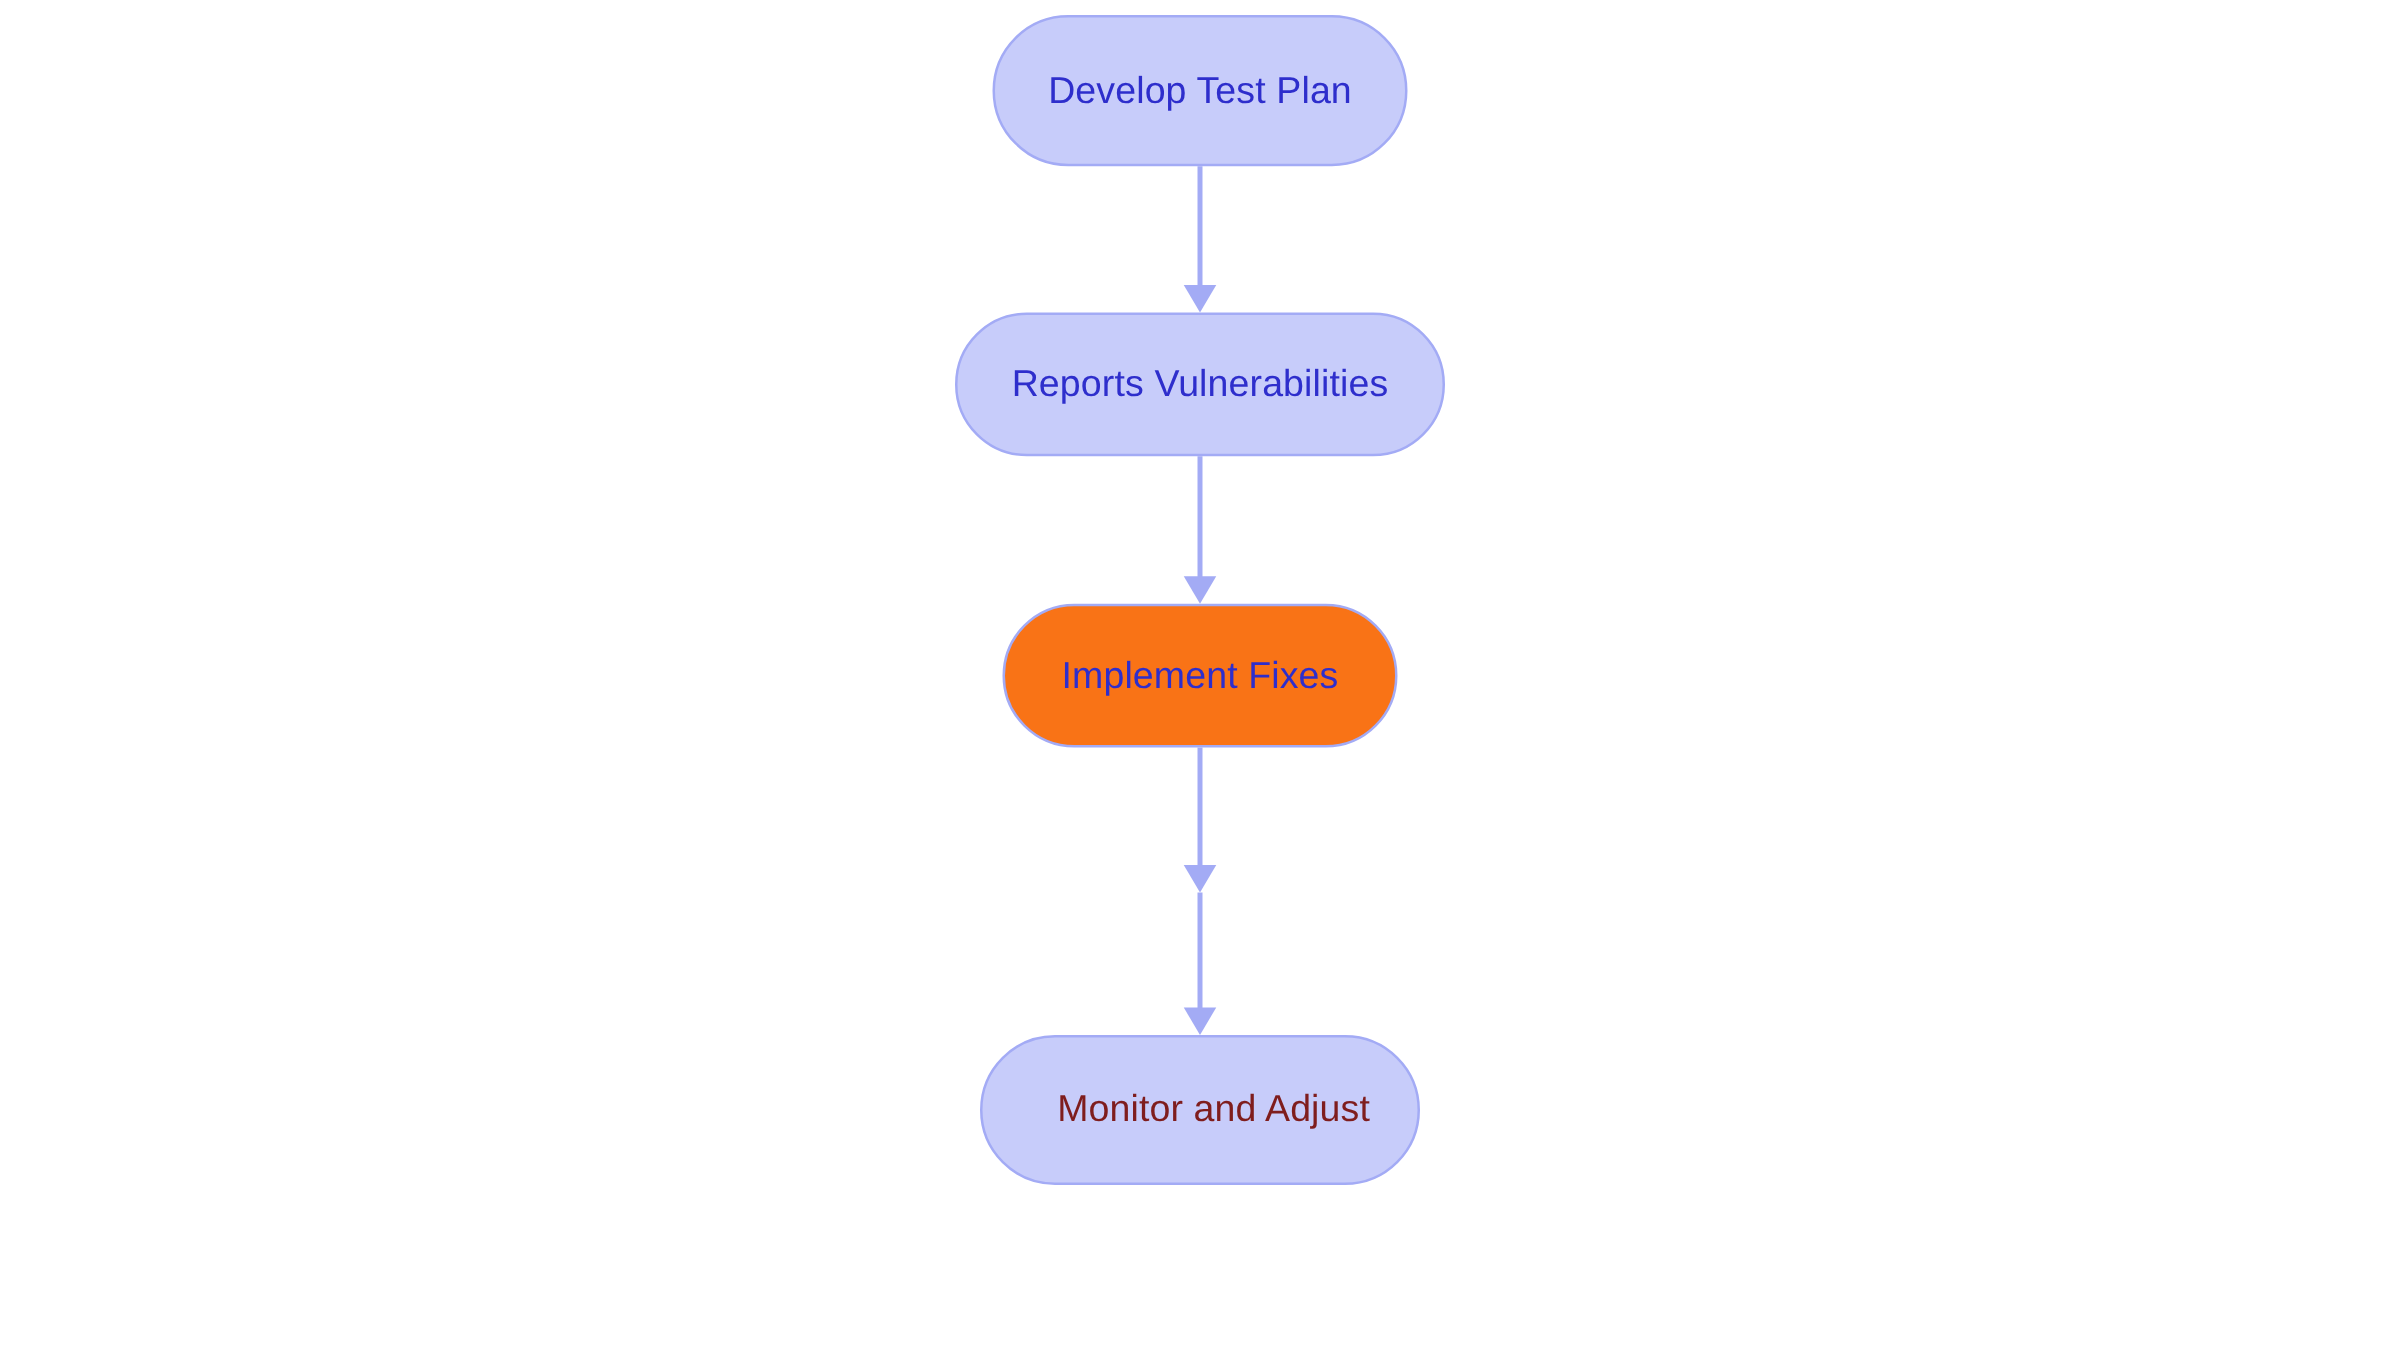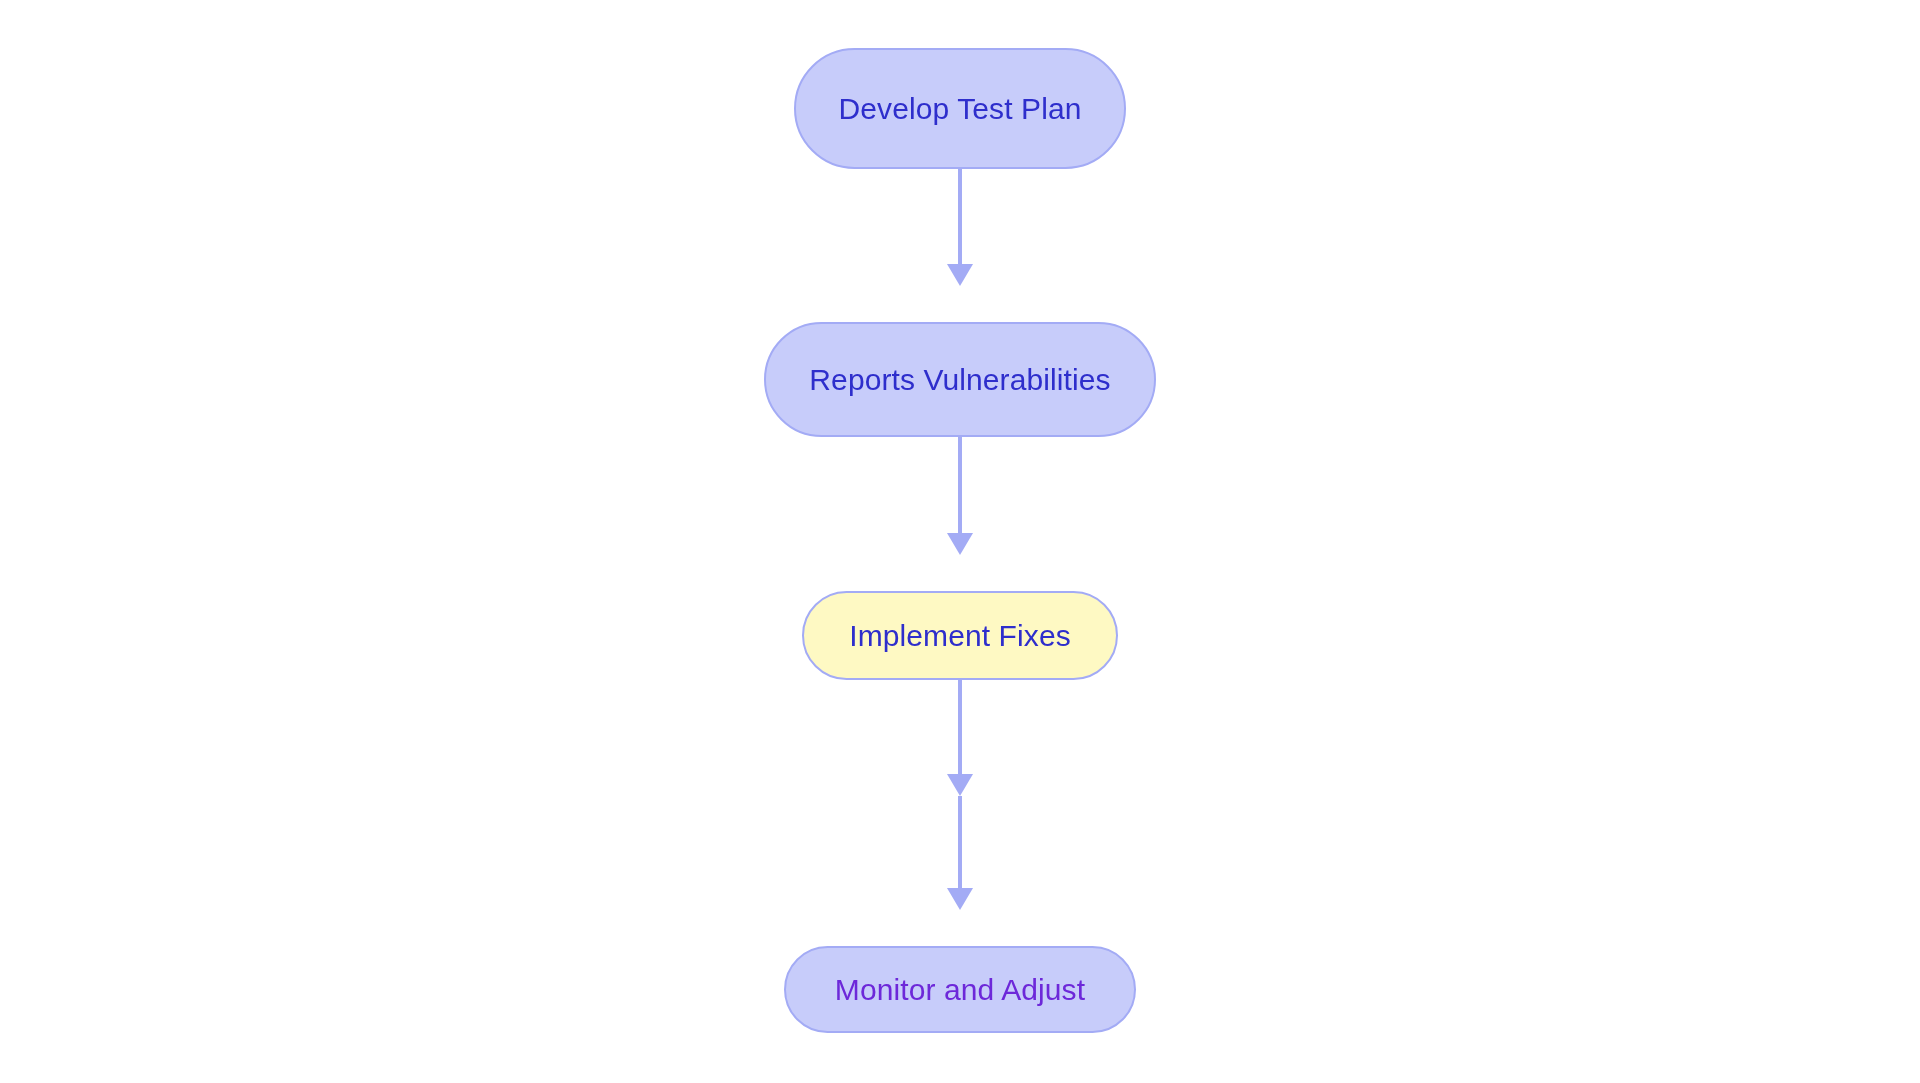--- a/index.html
+++ b/index.html
@@ -44,21 +44,20 @@
     border-radius: 999px;
     color: #2e2ecc;
     font-family: "Liberation Sans", sans-serif;
     font-size: 30px;
     font-weight: 400;
     line-height: 1;
     letter-spacing: 0.1px;
     white-space: nowrap;
     text-align: center;
     padding: 0 38px;
-    margin-top: 36px;
   }
 
   .flow-node-label {
     display: block;
     pointer-events: none;
   }
 
   
   .flow-connector {
     position: relative;
@@ -101,33 +100,33 @@
 
     <div class="flow-node" style="width: 392px; height: 115px; background: rgb(199, 204, 250); border-color: rgb(163, 171, 245); color: rgb(46, 46, 204);">
       <span class="flow-node-label">Reports Vulnerabilities</span>
     </div>
 
     <div class="flow-connector" style="height: 118px;">
       <div class="stem" style="background: rgb(163, 171, 245);"></div>
       <div class="head" style="border-top-color: rgb(163, 171, 245);"></div>
     </div>
 
-    <div class="flow-node" style="width: 316px; height: 89px; background: #fef9c3; border-color: rgb(163, 171, 245); color: rgb(46, 46, 204);">
+    <div class="flow-node" style="width: 316px; height: 115px; background: #f97316; border-color: rgb(163, 171, 245); color: rgb(46, 46, 204);">
       <span class="flow-node-label">Implement Fixes</span>
     </div>
 
     <div class="flow-connector" style="height: 116px;">
       <div class="stem" style="background: rgb(163, 171, 245);"></div>
       <div class="head" style="border-top-color: rgb(163, 171, 245);"></div>
     </div>
 
 
     <div class="flow-connector" style="height: 114px;">
       <div class="stem" style="background: rgb(163, 171, 245);"></div>
       <div class="head" style="border-top-color: rgb(163, 171, 245);"></div>
     </div>
 
-    <div class="flow-node" style="width: 352px; height: 87px; background: rgb(199, 204, 250); border-color: rgb(163, 171, 245); color: #6d28d9;">
+    <div class="flow-node" style="width: 352px; height: 120px; background: rgb(199, 204, 250); border-color: rgb(163, 171, 245); color: #7f1d1d; justify-content: flex-end;">
       <span class="flow-node-label">Monitor and Adjust</span>
     </div>
 
   </div>
 </div>
 
 </body></html>

